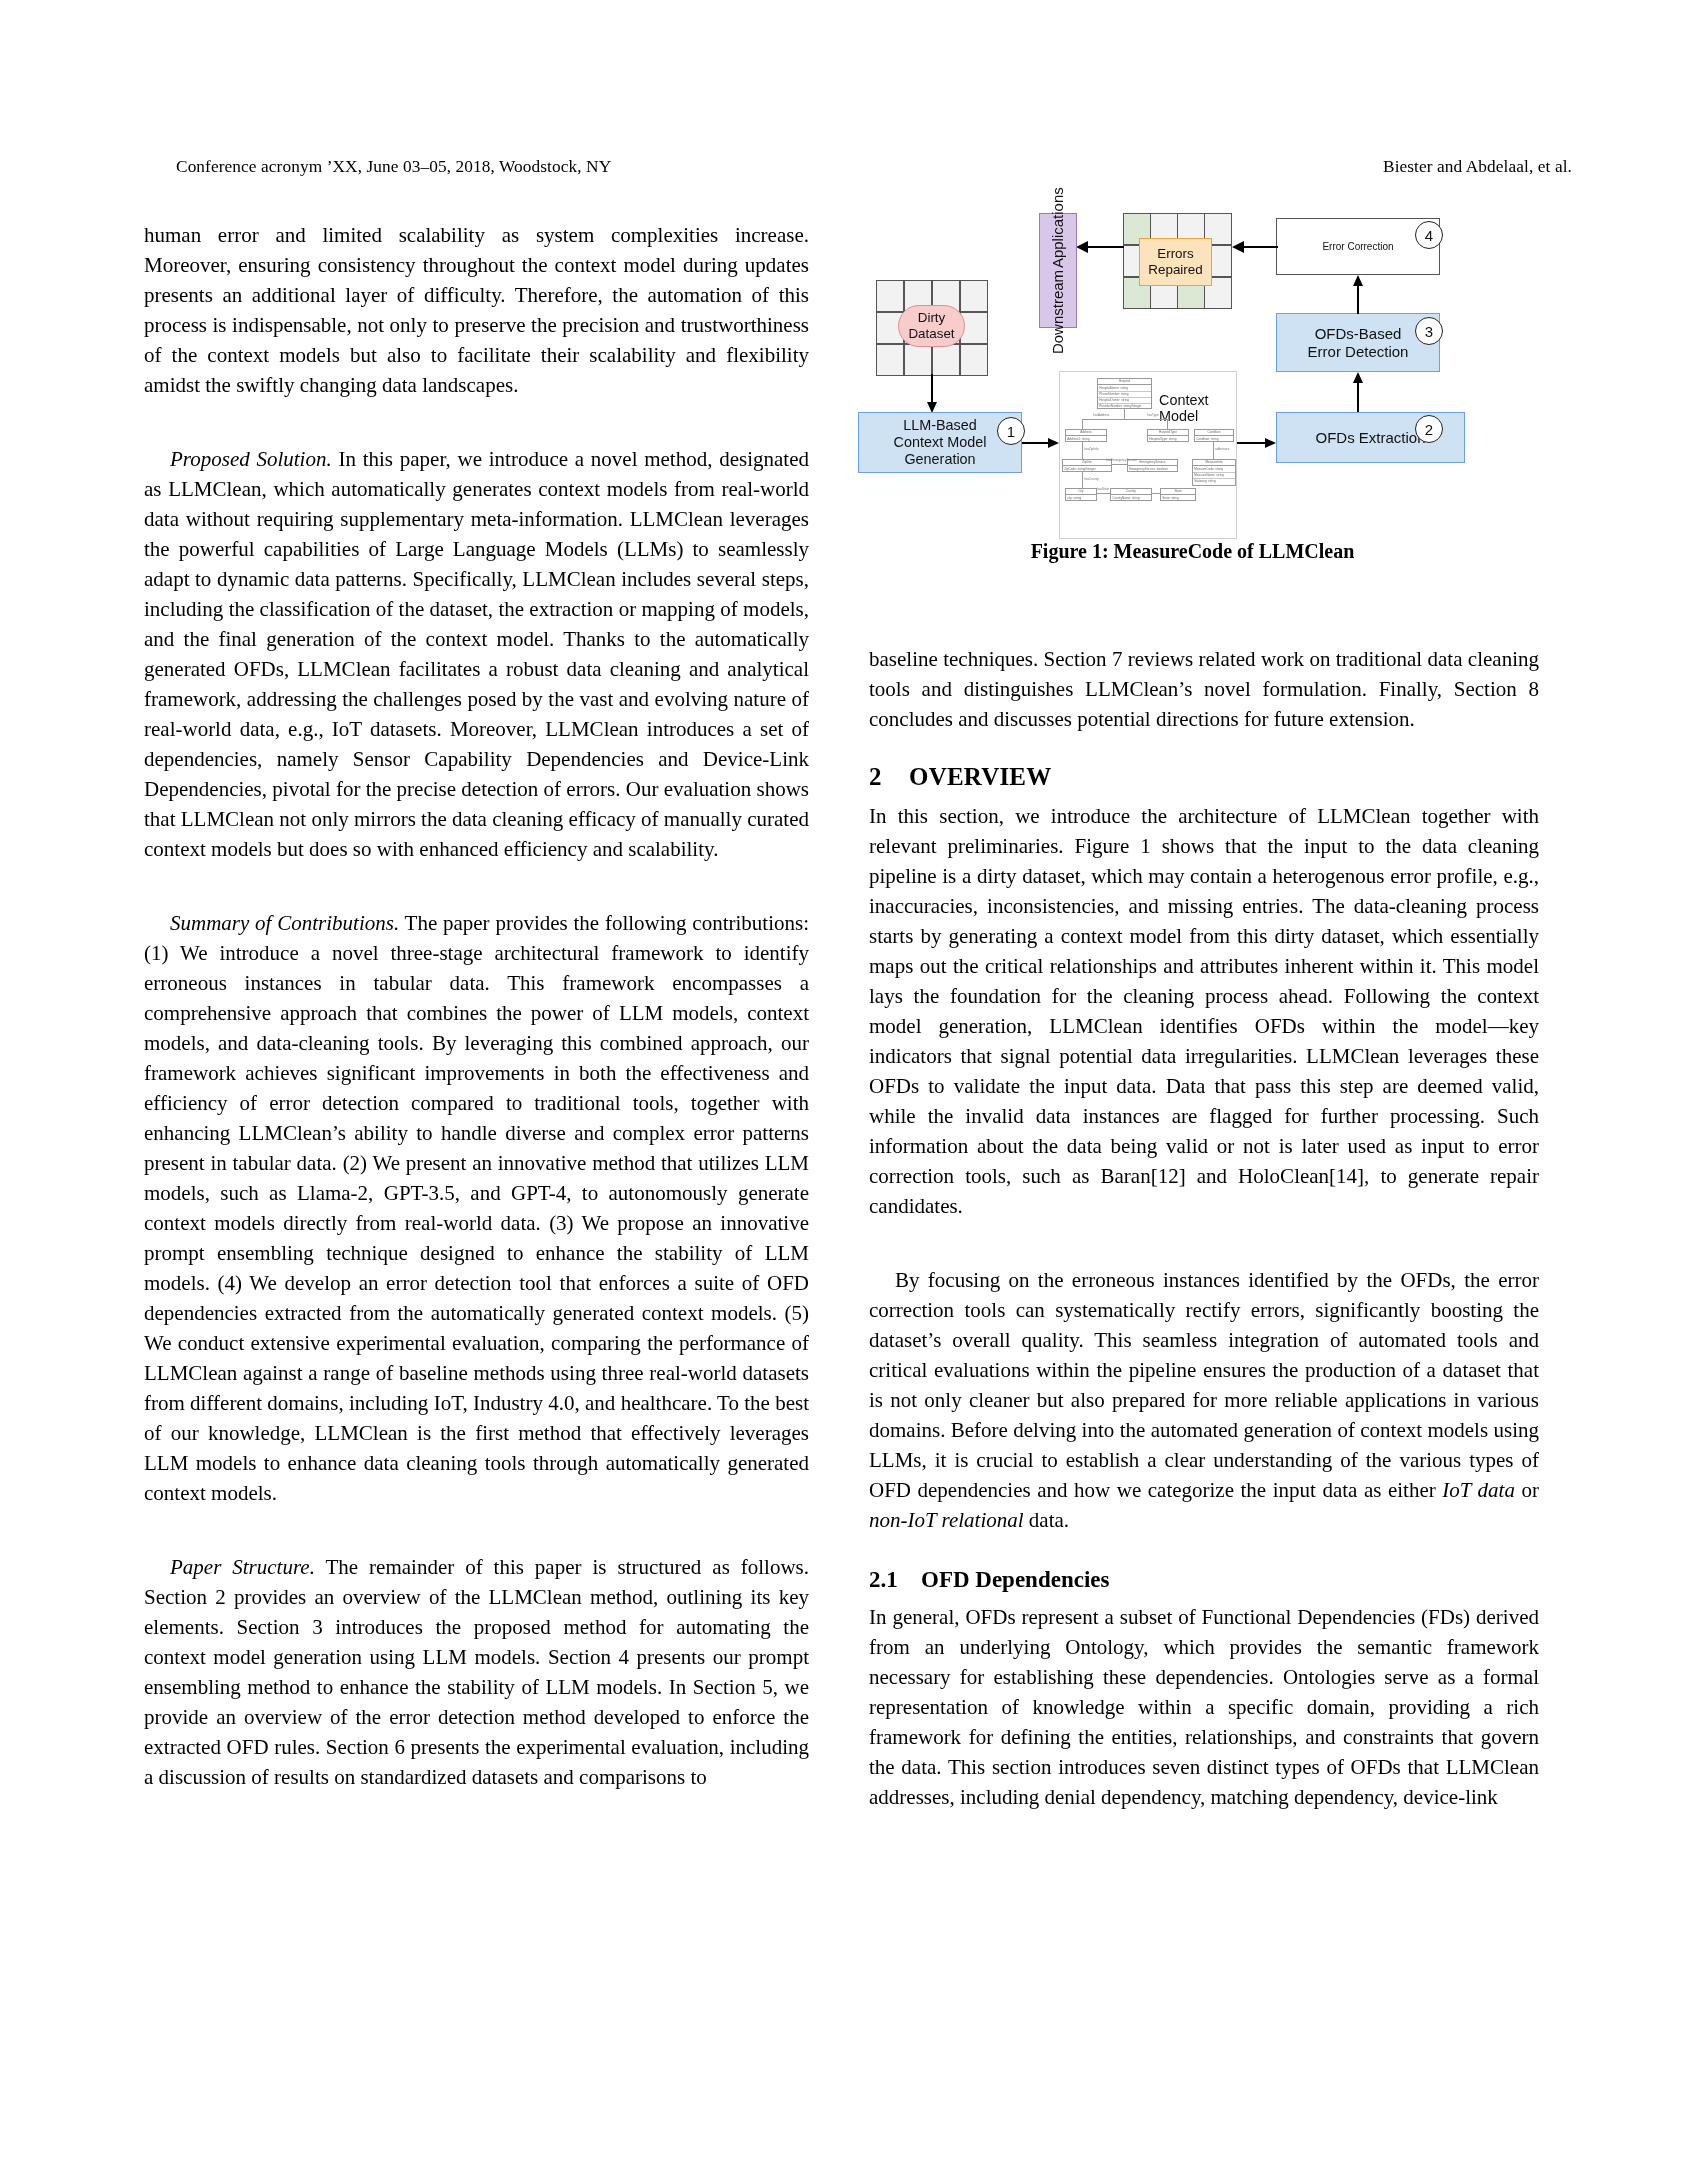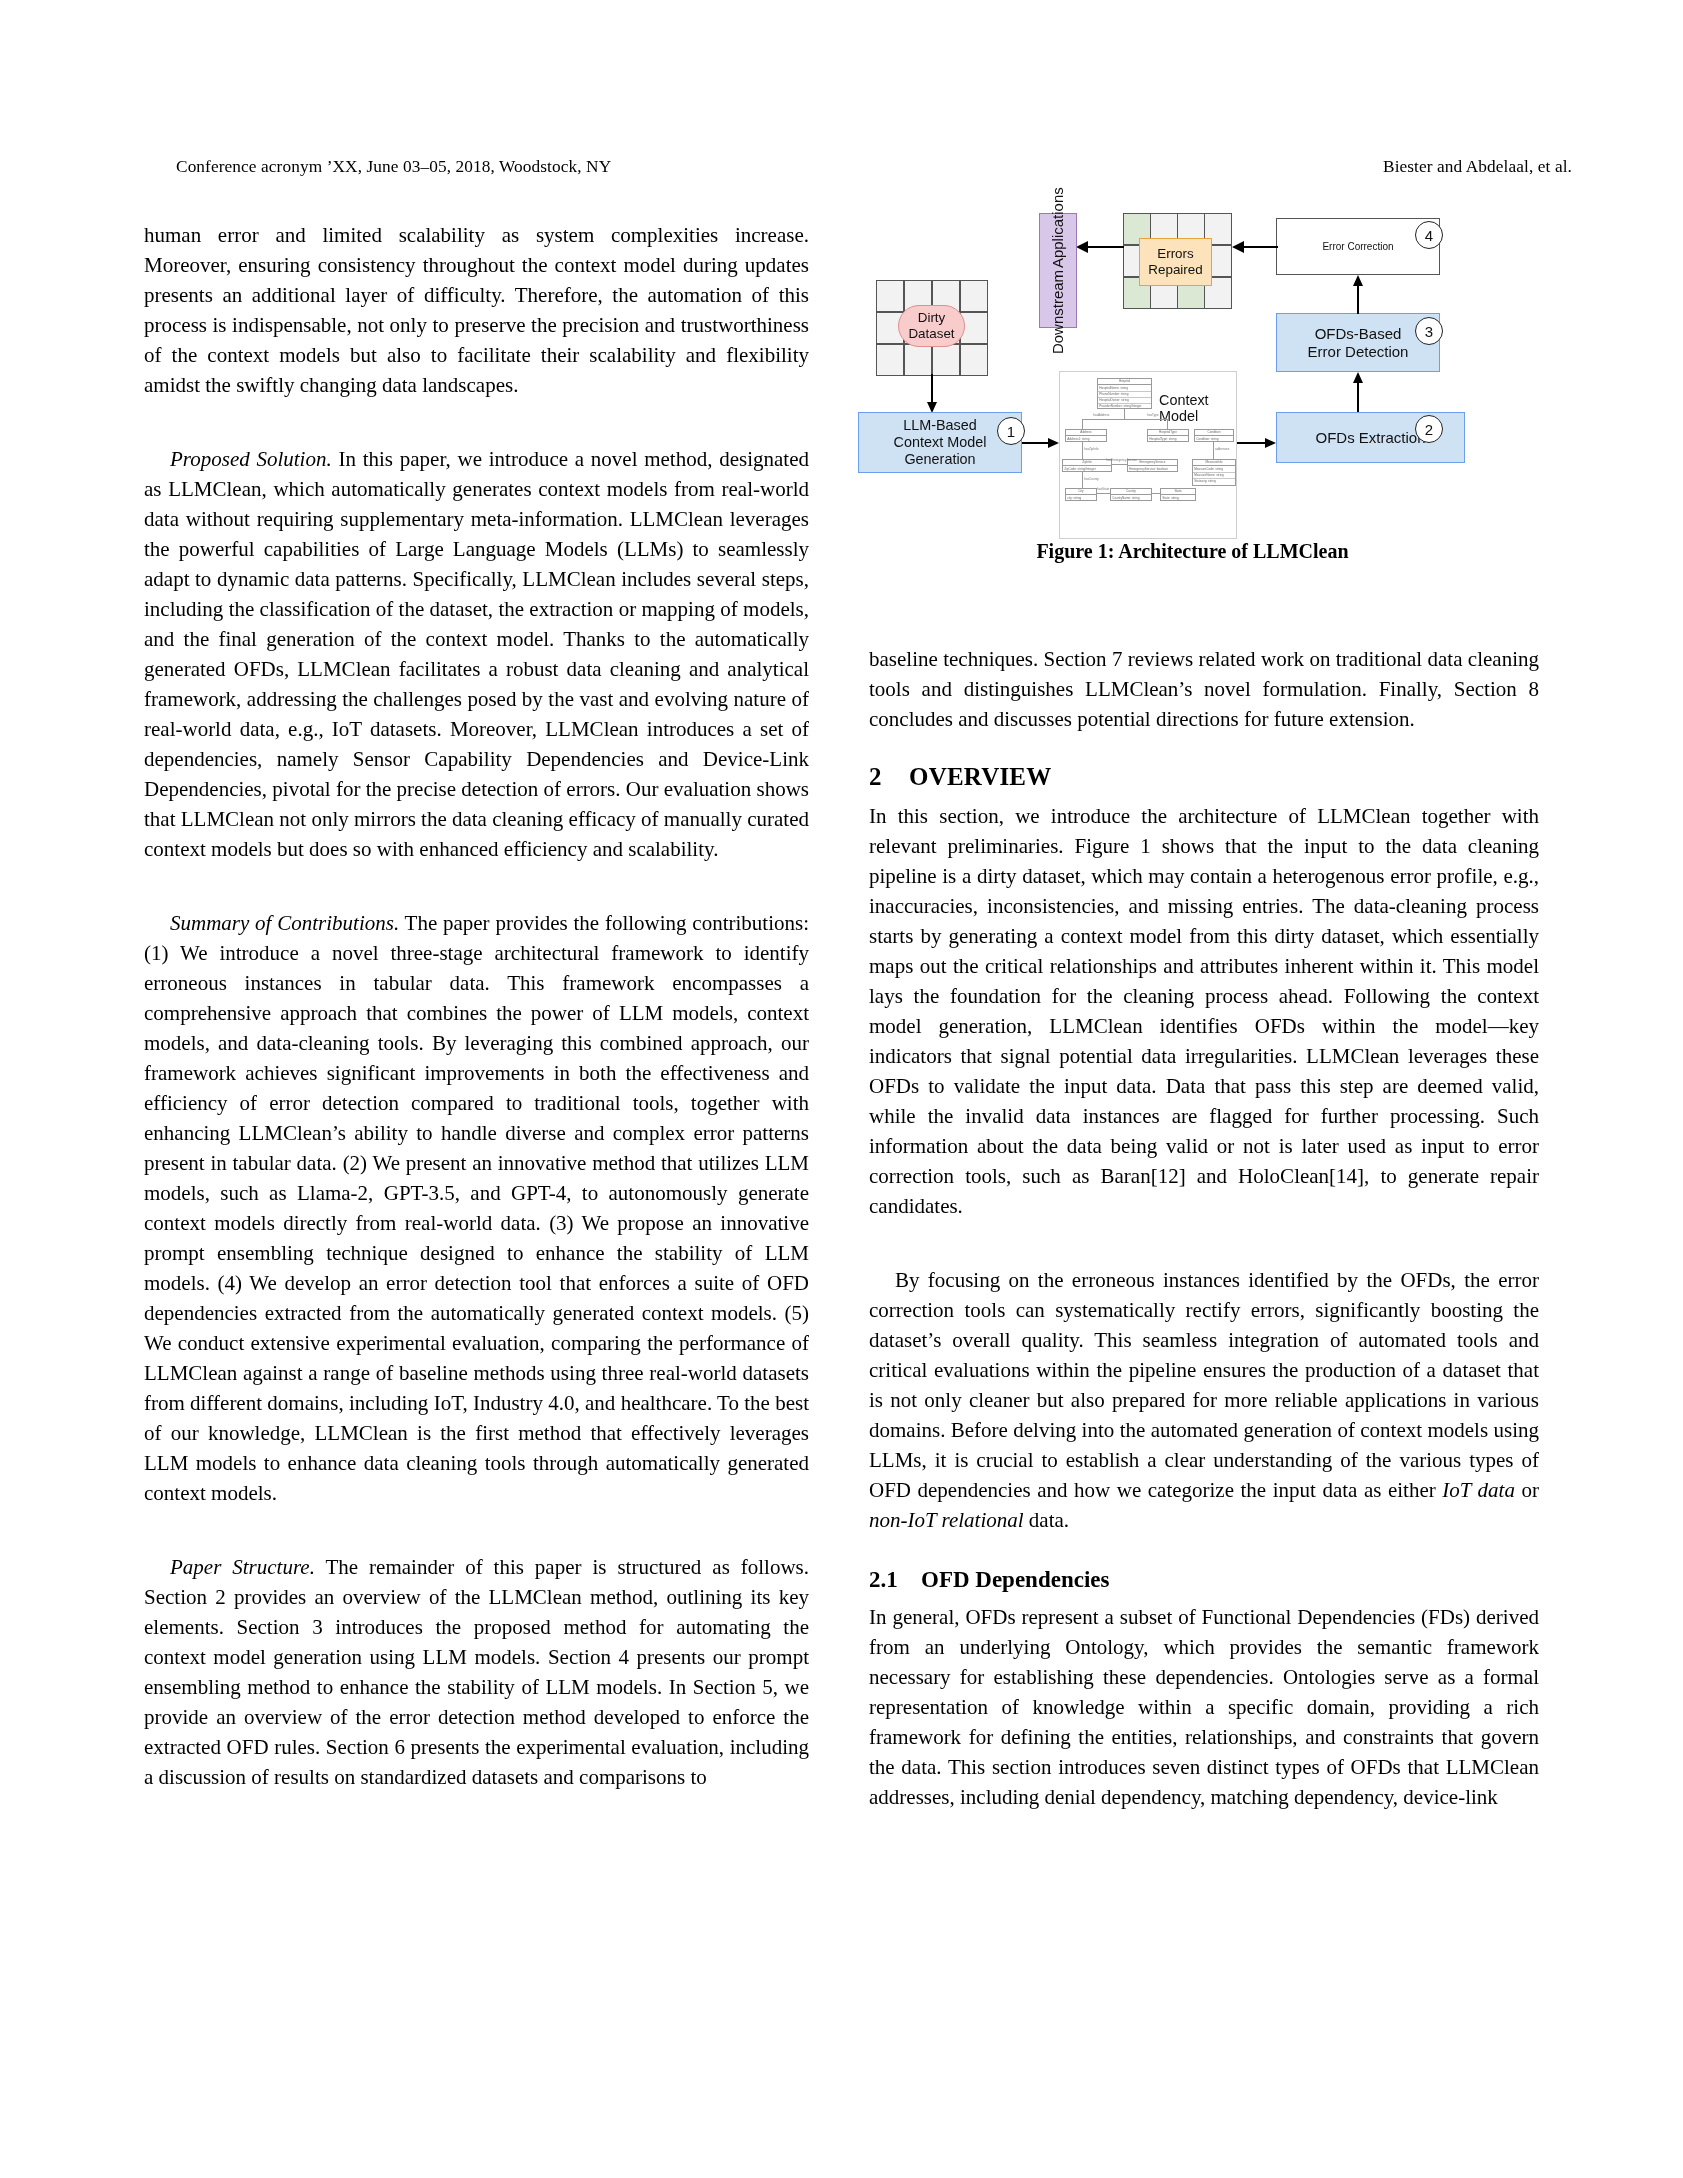--- a/index.html
+++ b/index.html
@@ -384,21 +384,21 @@
 
       <div class="fbox purple" style="left:193px; top:5px; width:38px; height:115px; font-size:15px;">
         <div class="vertical" style="display:flex; flex-direction:row; gap:2px; align-items:center; justify-content:center;">
           <span>Downstream</span>
           <span>Applications</span>
         </div>
       </div>
 
     </div>
 
-    <div class="fig-caption">Figure 1: Architecture of LLMClean</div>
+    <div class="fig-caption">Figure 1: MeasureCode of LLMClean</div>
   </div>
 
   <div class="col col-right">
     <p class="nofirst">baseline techniques. Section 7 reviews related work on traditional data cleaning tools and distinguishes LLMClean’s novel formulation. Finally, Section 8 concludes and discusses potential directions for future extension.</p>
 
     <h2 class="sec">
       <span class="num">2</span><span>OVERVIEW</span>
     </h2>
     <p class="nofirst">In this section, we introduce the architecture of LLMClean together with relevant preliminaries. Figure 1 shows that the input to the data cleaning pipeline is a dirty dataset, which may contain a heterogenous error profile, e.g., inaccuracies, inconsistencies, and missing entries. The data-cleaning process starts by generating a context model from this dirty dataset, which essentially maps out the critical relationships and attributes inherent within it. This model lays the foundation for the cleaning process ahead. Following the context model generation, LLMClean identifies OFDs within the model—key indicators that signal potential data irregularities. LLMClean leverages these OFDs to validate the input data. Data that pass this step are deemed valid, while the invalid data instances are flagged for further processing. Such information about the data being valid or not is later used as input to error correction tools, such as Baran[12] and HoloClean[14], to generate repair candidates.</p>
     <p><span>By focusing on the erroneous instances identified by the OFDs, the error correction tools can systematically rectify errors, significantly boosting the dataset’s overall quality. This seamless integration of automated tools and critical evaluations within the pipeline ensures the production of a dataset that is not only cleaner but also prepared for more reliable applications in various domains. Before delving into the automated generation of context models using LLMs, it is crucial to establish a clear understanding of the various types of OFD dependencies and how we categorize the input data as either </span><span class="it">IoT data</span><span> or </span><span class="it">non-IoT relational</span><span> data.</span></p>

